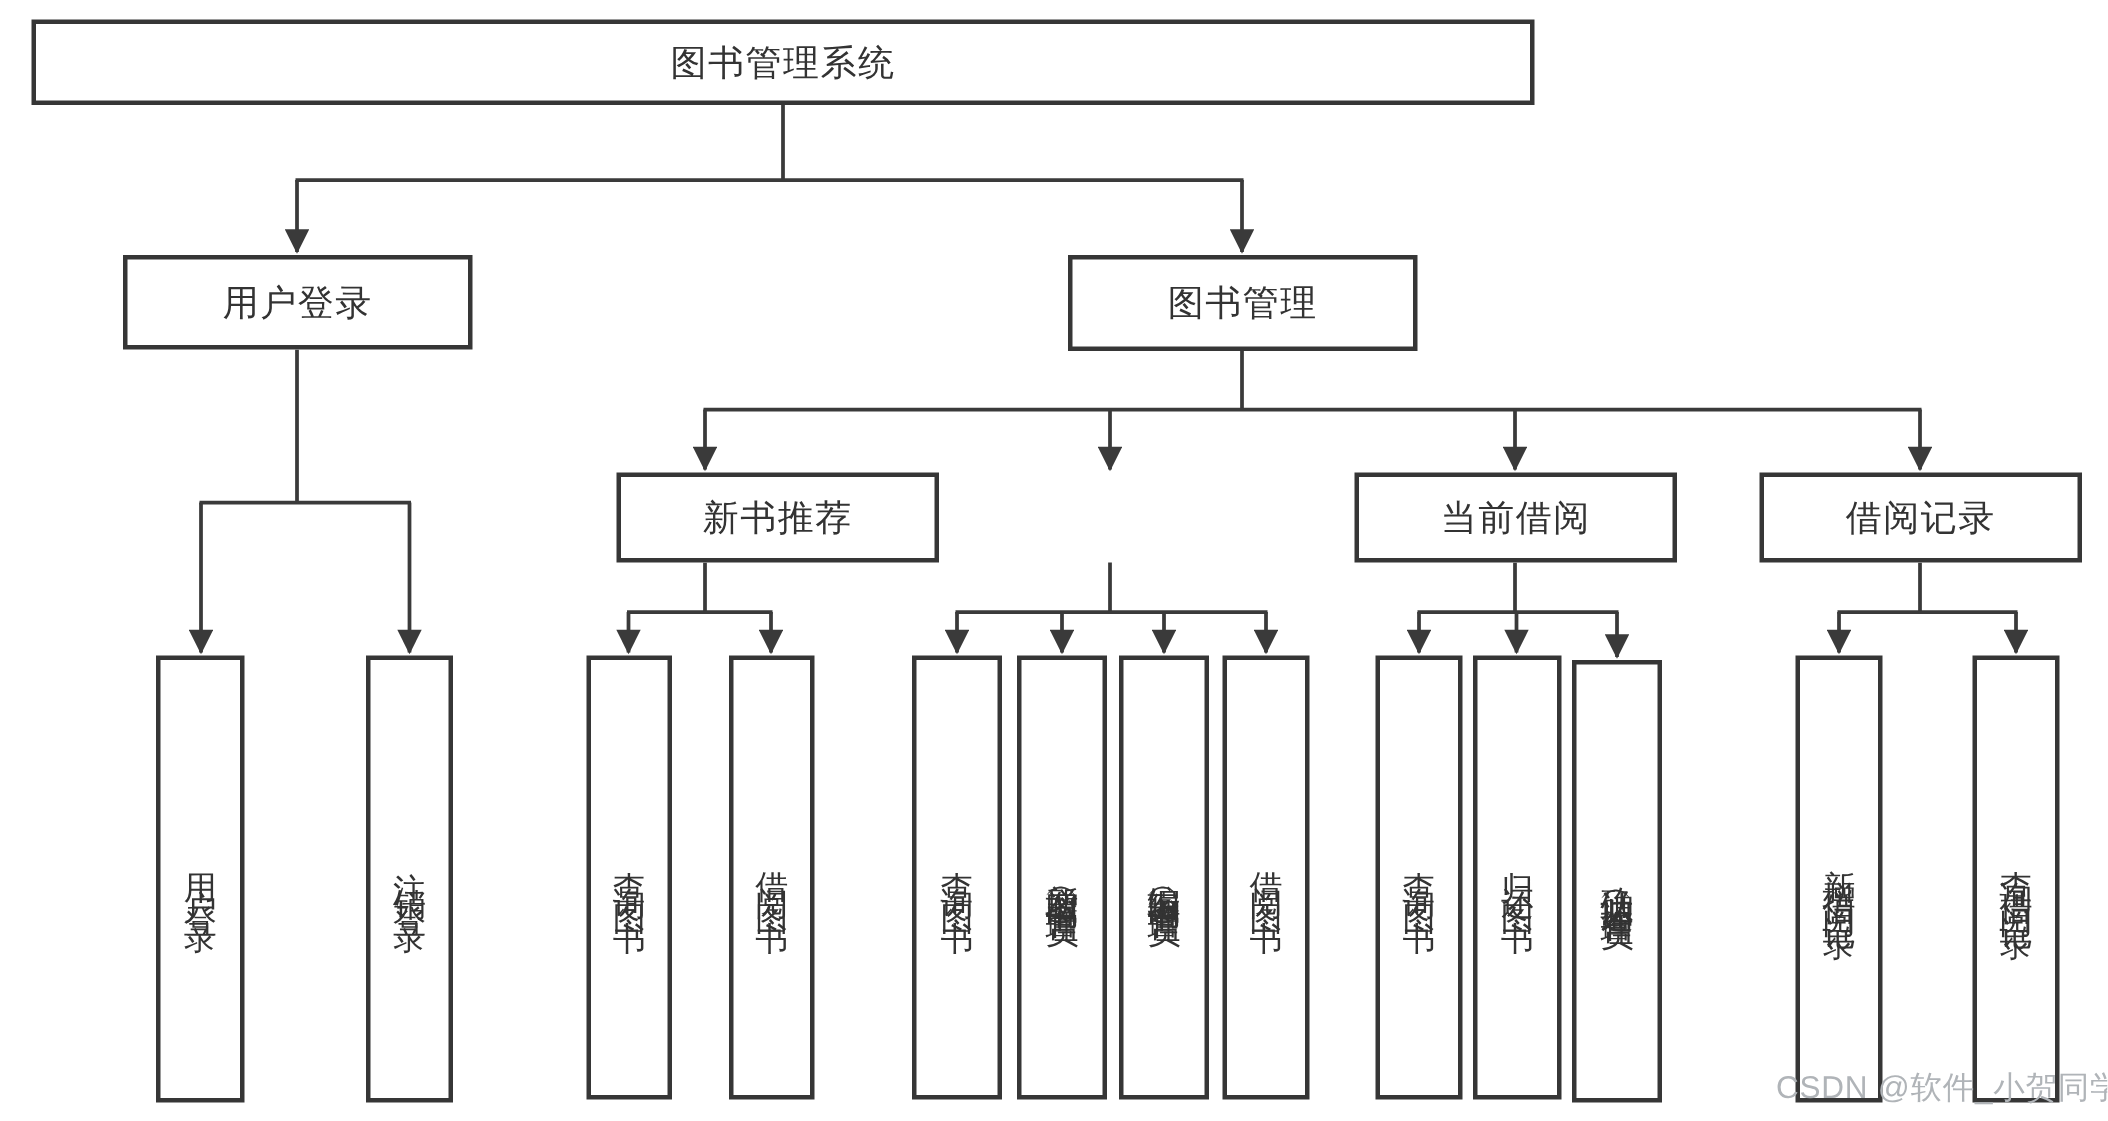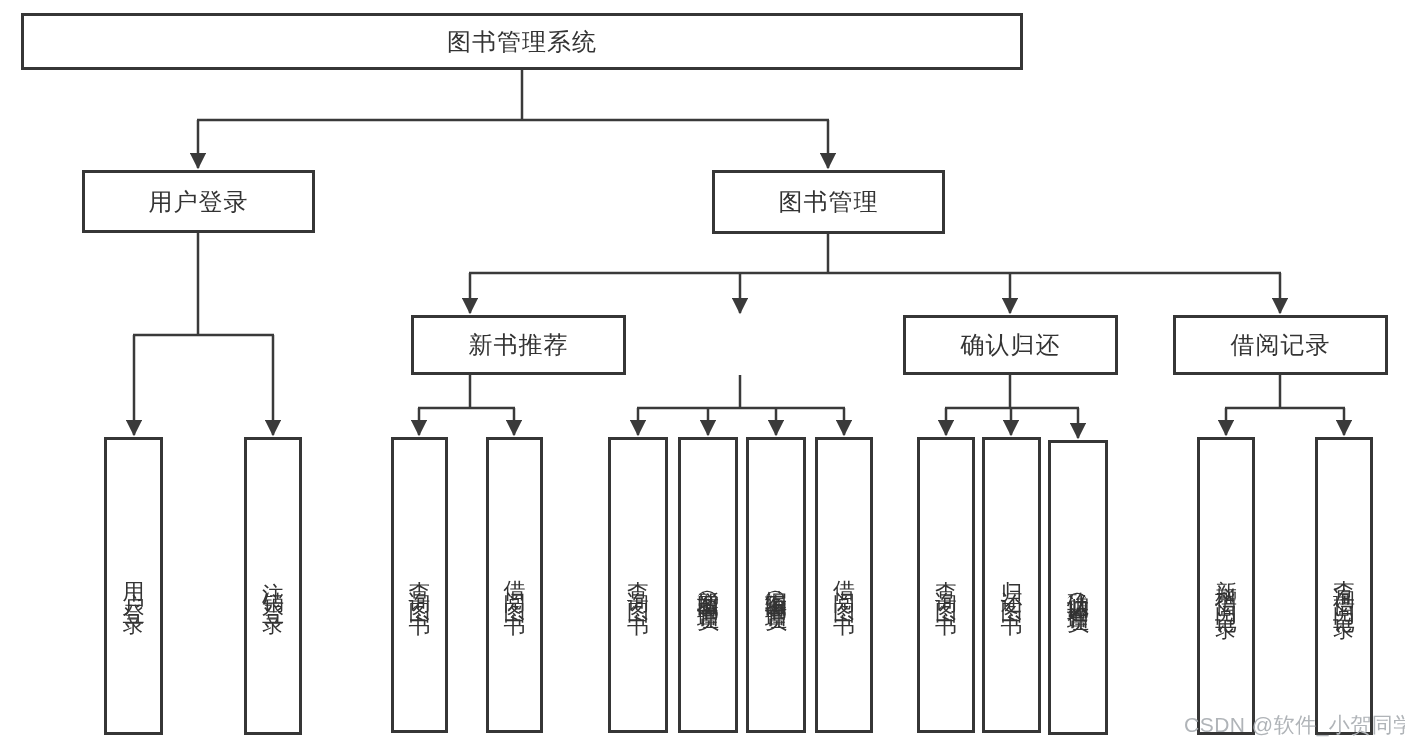--- a/index.html
+++ b/index.html
@@ -113,21 +113,21 @@
       <line x1="1344" y1="408" x2="1344" y2="435" marker-end="url(#arw)"></line>
     </g>
   </svg>
 
   <div class="box" style="left:21px; top:13px; width:1002px; height:57px;">图书管理系统</div>
 
   <div class="box" style="left:82px; top:170px; width:233px; height:63px;">用户登录</div>
   <div class="box" style="left:712px; top:170px; width:233px; height:64px;">图书管理</div>
 
   <div class="box" style="left:363px; top:315px; width:215px; height:60px;margin-left:48px;">新书推荐</div>
-  <div class="box" style="left:903px; top:315px; width:215px; height:60px;">确认归还</div>
+  <div class="box" style="left:903px; top:315px; width:215px; height:60px;">当前借阅</div>
   <div class="box" style="left:1173px; top:315px; width:215px; height:60px;">借阅记录</div>
 
   <div class="box vbox" style="left:104px; top:437px; width:59px; height:298px;">用户登录</div>
   <div class="box vbox" style="left:244px; top:437px; width:58px; height:298px;">注销登录</div>
 
   <div class="box vbox" style="left:391px; top:437px; width:57px; height:296px;">查询图书</div>
   <div class="box vbox" style="left:486px; top:437px; width:57px; height:296px;">借阅图书</div>
 
   <div class="box vbox" style="left:608px; top:437px; width:60px; height:296px;">查询图书</div>
   <div class="box vbox tight" style="left:678px; top:437px; width:60px; height:296px;">新增图书（管理员）</div>

